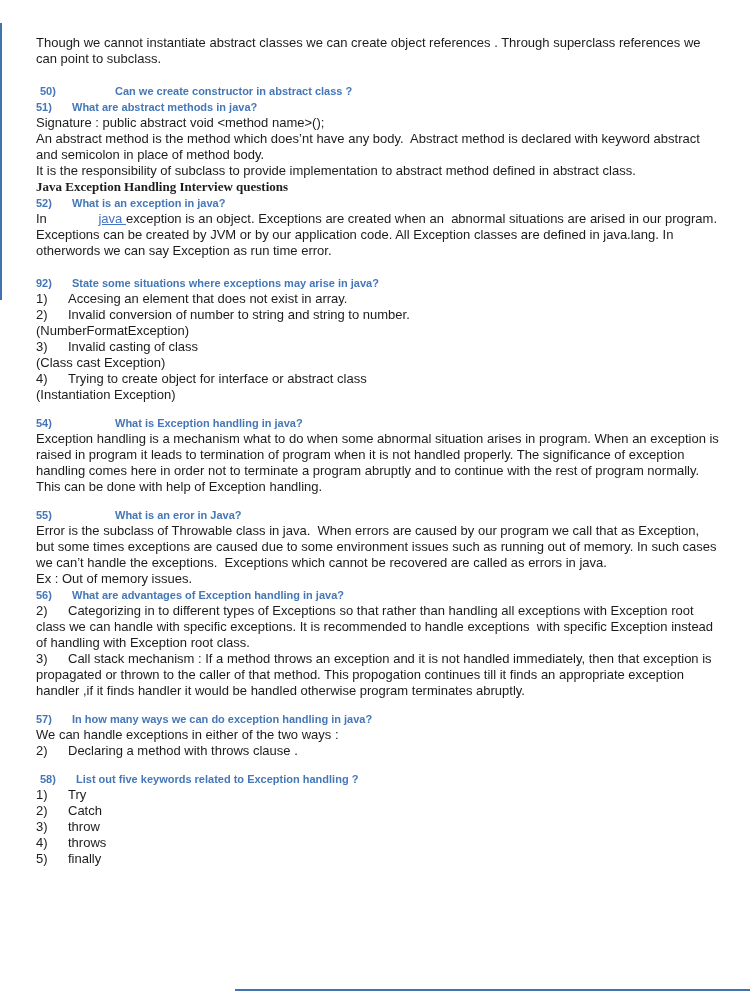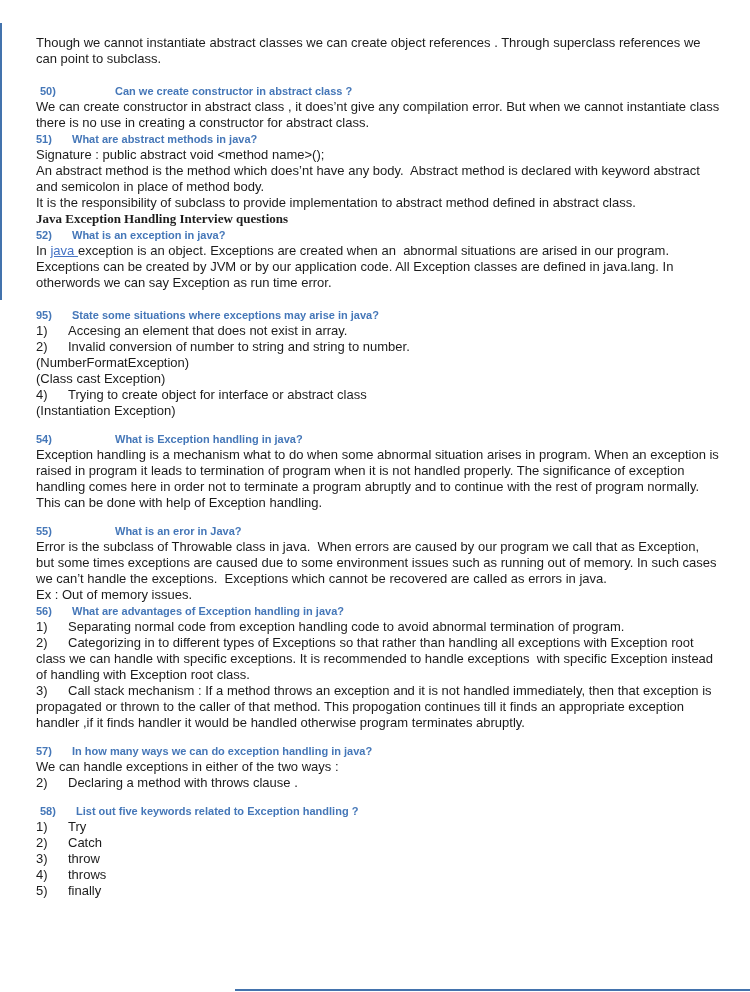--- a/index.html
+++ b/index.html
@@ -15,56 +15,55 @@
   .page p{margin:0;white-space:pre-wrap;}
   .qh{margin:0;color:var(--blue,#4577b8);font-weight:bold;font-size:11px;white-space:pre-wrap;}
   .qnum{display:inline-block;width:36px;}
   .wide .qnum{width:79px;}
   .ind{padding-left:4px;}
   .ind.wide .qnum{width:75px;}
   .bh{margin:0;font-weight:bold;color:var(--text,#1c1c1c);font-family:Liberation Serif, serif;}
   .linum{display:inline-block;width:32px;}
   .sp{height:16px;}
   .sp2{height:12px;}
-  a.jlink{color:var(--link,#4472c4);text-decoration:underline;cursor:pointer;}
+  a.jlink{color:var(--link,#4472c4);text-decoration:underline;cursor:pointer;margin-left:48px;}
   .left-edge{position:absolute;left:0;top:23px;width:2px;height:277px;background:var(--edge,#4373ad);}
   .bottom-edge{position:absolute;left:235px;top:989px;width:515px;height:2px;background:var(--edge,#4373ad);}
 </style>
 </head>
 <body style="background: rgb(255, 255, 255);">
 
 <div class="page">
     <p class="p">Though we cannot instantiate abstract classes we can create object references . Through superclass references we can point to subclass.</p>
     <div class="sp"></div>
     <div class="qh wide ind"><span class="qnum">50)</span><span class="qtitle">Can we create constructor in abstract class ?</span></div>
-    <p class="p">We can create constructor in abstract class , it does’nt give any compilation error. But when we cannot instantiate class there is no use in creating a constructor for abstract class.</p>
     <div class="qh"><span class="qnum">51)</span><span class="qtitle">What are abstract methods in java?</span></div>
     <p class="p">Signature : public abstract void &lt;method name&gt;();</p>
     <p class="p">An abstract method is the method which does’nt have any body.  Abstract method is declared with keyword abstract and semicolon in place of method body.</p>
     <p class="p">It is the responsibility of subclass to provide implementation to abstract method defined in abstract class.</p>
     <p class="bh">Java Exception Handling Interview questions</p>
     <div class="qh"><span class="qnum">52)</span><span class="qtitle">What is an exception in java?</span></div>
     <p class="lp"><span class="ptext">In </span><a class="jlink">java </a><span class="ptext">exception is an object. Exceptions are created when an  abnormal situations are arised in our program. Exceptions can be created by JVM or by our application code. All Exception classes are defined in java.lang. In otherwords we can say Exception as run time error.</span></p>
     <div class="sp"></div>
-    <div class="qh"><span class="qnum">95)</span><span class="qtitle">State some situations where exceptions may arise in java?</span></div>
+    <div class="qh"><span class="qnum">92)</span><span class="qtitle">State some situations where exceptions may arise in java?</span></div>
     <p class="li"><span class="linum">1)</span><span class="litext">Accesing an element that does not exist in array.</span></p>
     <p class="li"><span class="linum">2)</span><span class="litext">Invalid conversion of number to string and string to number.</span></p>
     <p class="p">(NumberFormatException)</p>
+    <p class="li"><span class="linum">3)</span><span class="litext">Invalid casting of class</span></p>
     <p class="p">(Class cast Exception)</p>
     <p class="li"><span class="linum">4)</span><span class="litext">Trying to create object for interface or abstract class</span></p>
     <p class="p">(Instantiation Exception)</p>
     <div class="sp2"></div>
     <div class="qh wide"><span class="qnum">54)</span><span class="qtitle">What is Exception handling in java?</span></div>
     <p class="p">Exception handling is a mechanism what to do when some abnormal situation arises in program. When an exception is raised in program it leads to termination of program when it is not handled properly. The significance of exception handling comes here in order not to terminate a program abruptly and to continue with the rest of program normally. This can be done with help of Exception handling.</p>
     <div class="sp2"></div>
     <div class="qh wide"><span class="qnum">55)</span><span class="qtitle">What is an eror in Java?</span></div>
     <p class="p">Error is the subclass of Throwable class in java.  When errors are caused by our program we call that as Exception, but some times exceptions are caused due to some environment issues such as running out of memory. In such cases we can’t handle the exceptions.  Exceptions which cannot be recovered are called as errors in java.</p>
     <p class="p">Ex : Out of memory issues.</p>
     <div class="qh"><span class="qnum">56)</span><span class="qtitle">What are advantages of Exception handling in java?</span></div>
-    <p class="li"><span class="linum">1)</span><span class="litext">Separating normal code from exception handling code to avoid abnormal termination of program.</span></p>
     <p class="li"><span class="linum">2)</span><span class="litext">Categorizing in to different types of Exceptions so that rather than handling all exceptions with Exception root class we can handle with specific exceptions. It is recommended to handle exceptions  with specific Exception instead of handling with Exception root class.</span></p>
     <p class="li"><span class="linum">3)</span><span class="litext">Call stack mechanism : If a method throws an exception and it is not handled immediately, then that exception is propagated or thrown to the caller of that method. This propogation continues till it finds an appropriate exception handler ,if it finds handler it would be handled otherwise program terminates abruptly.</span></p>
     <div class="sp2"></div>
     <div class="qh"><span class="qnum">57)</span><span class="qtitle">In how many ways we can do exception handling in java?</span></div>
     <p class="p">We can handle exceptions in either of the two ways :</p>
     <p class="li"><span class="linum">2)</span><span class="litext">Declaring a method with throws clause .</span></p>
     <div class="sp2"></div>
     <div class="qh ind"><span class="qnum">58)</span><span class="qtitle">List out five keywords related to Exception handling ?</span></div>
     <p class="li"><span class="linum">1)</span><span class="litext">Try</span></p>
     <p class="li"><span class="linum">2)</span><span class="litext">Catch</span></p>

